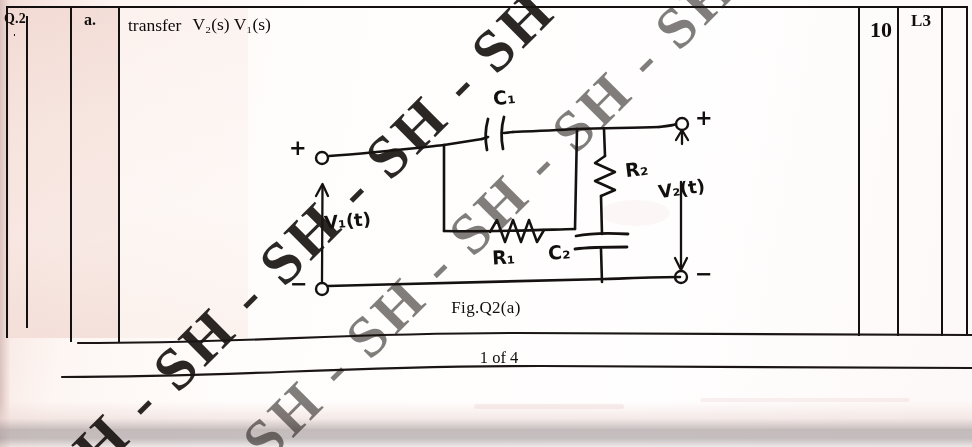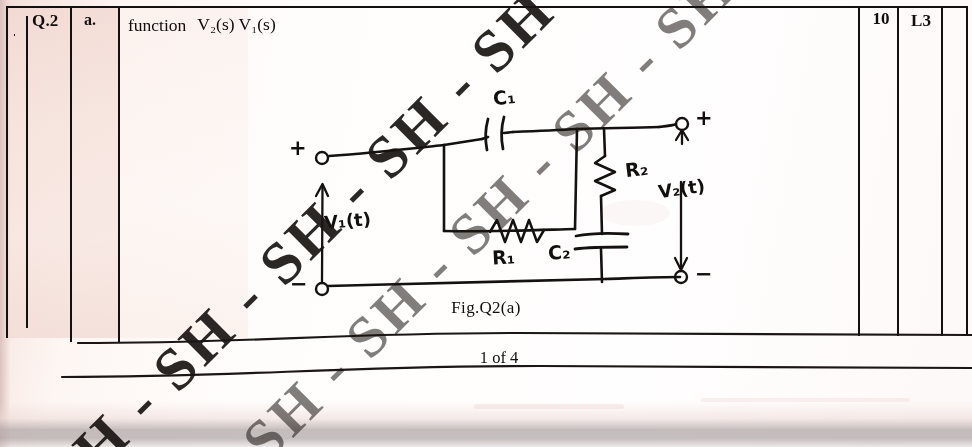--- a/index.html
+++ b/index.html
@@ -67,31 +67,31 @@
     left: 0; width: 972px; height: 30px;
     pointer-events: none;
   }
 
   
   .cell {
     position: absolute;
     color: #100d0c;
   }
   .qnum {
-    left: 32px; top: 11px;
-    font-size: 17px; font-weight: bold;
+    left: 4px; top: 11px;
+    font-size: 14px; font-weight: bold;
     letter-spacing: .2px;
   }
   .subq {
     left: 84px; top: 11px;
     font-size: 16px; font-weight: bold;
   }
   .marks {
-    left: 864px; top: 9px;
-    font-size: 17px; font-weight: bold;
+    left: 864px; top: 17px;
+    font-size: 22px; font-weight: bold;
     width: 34px; text-align: center;
   }
   .level {
     left: 903px; top: 11px;
     font-size: 17px; font-weight: bold;
     width: 36px; text-align: center;
   }
 
   .qbody {
     position: absolute;
@@ -210,21 +210,21 @@
     <path d="M62,22 C250,22 330,11 540,11 C740,11 870,13 972,13" stroke="#1b1615" stroke-width="2.2" fill="none" stroke-linecap="round"></path>
   </svg>
 
   <div class="cell qnum">Q.2</div>
   <div class="cell subq">a.</div>
   <div class="cell marks">10</div>
   <div class="cell level">L3</div>
 
   <div class="qbody">
     <div class="line2">
-      <span>function</span>
+      <span>transfer</span>
       <span class="frac">
         <span class="num">V₂(s)</span>
         <span class="bar"></span>
         <span class="den">V₁(s)</span>
       </span>
     </div>
   </div>
 
   <div class="circuit">
     <svg width="440" height="230" viewBox="0 0 440 230">

